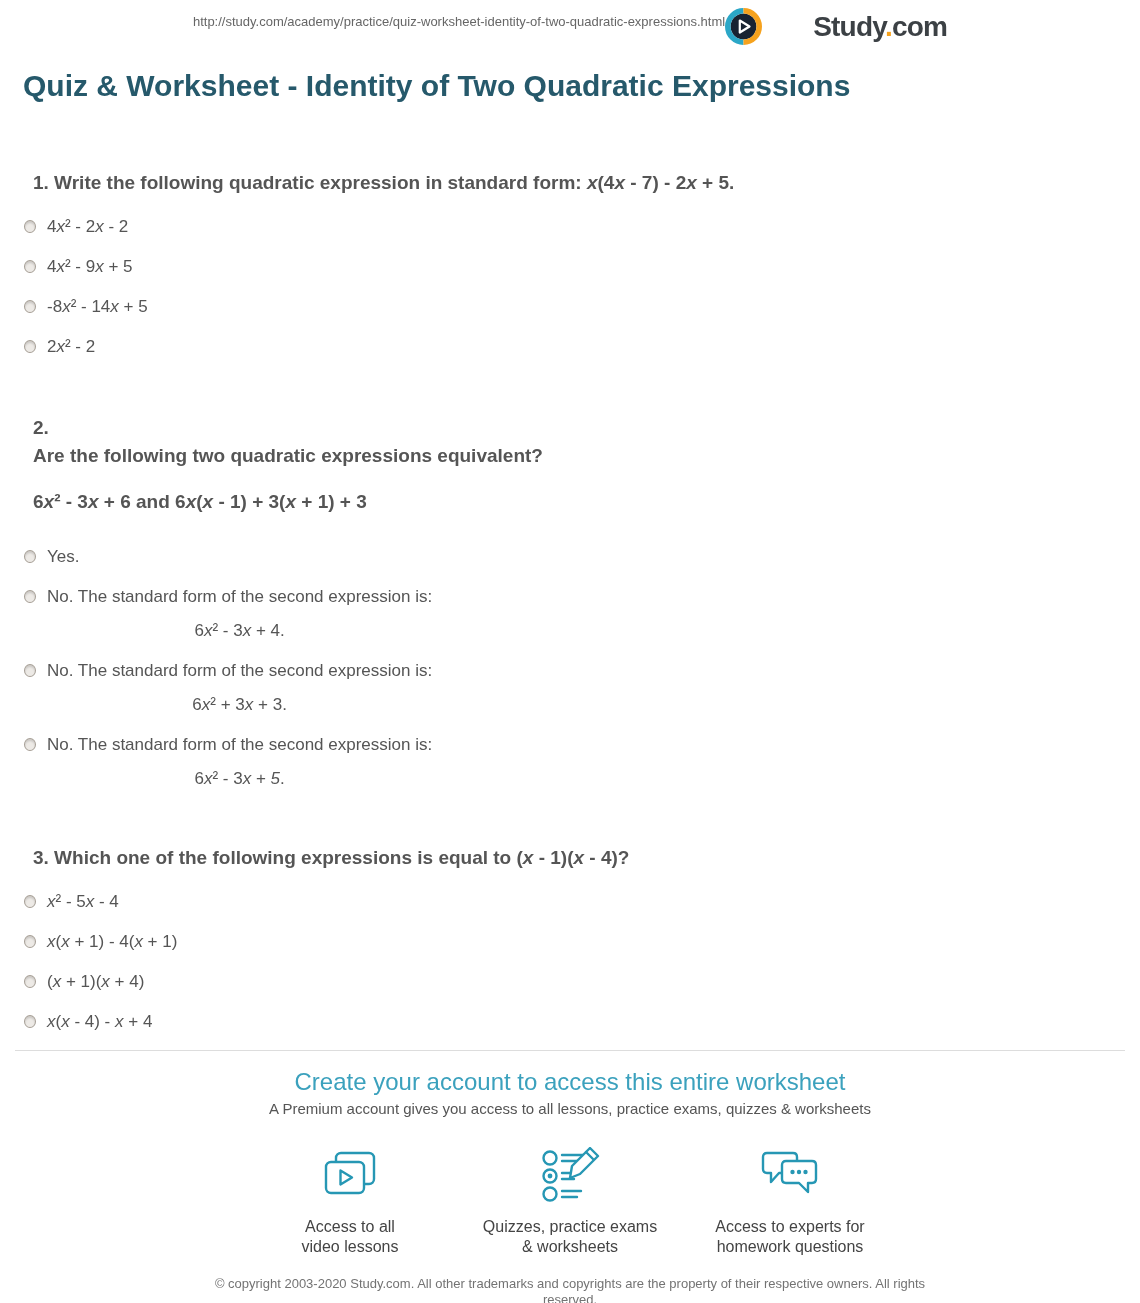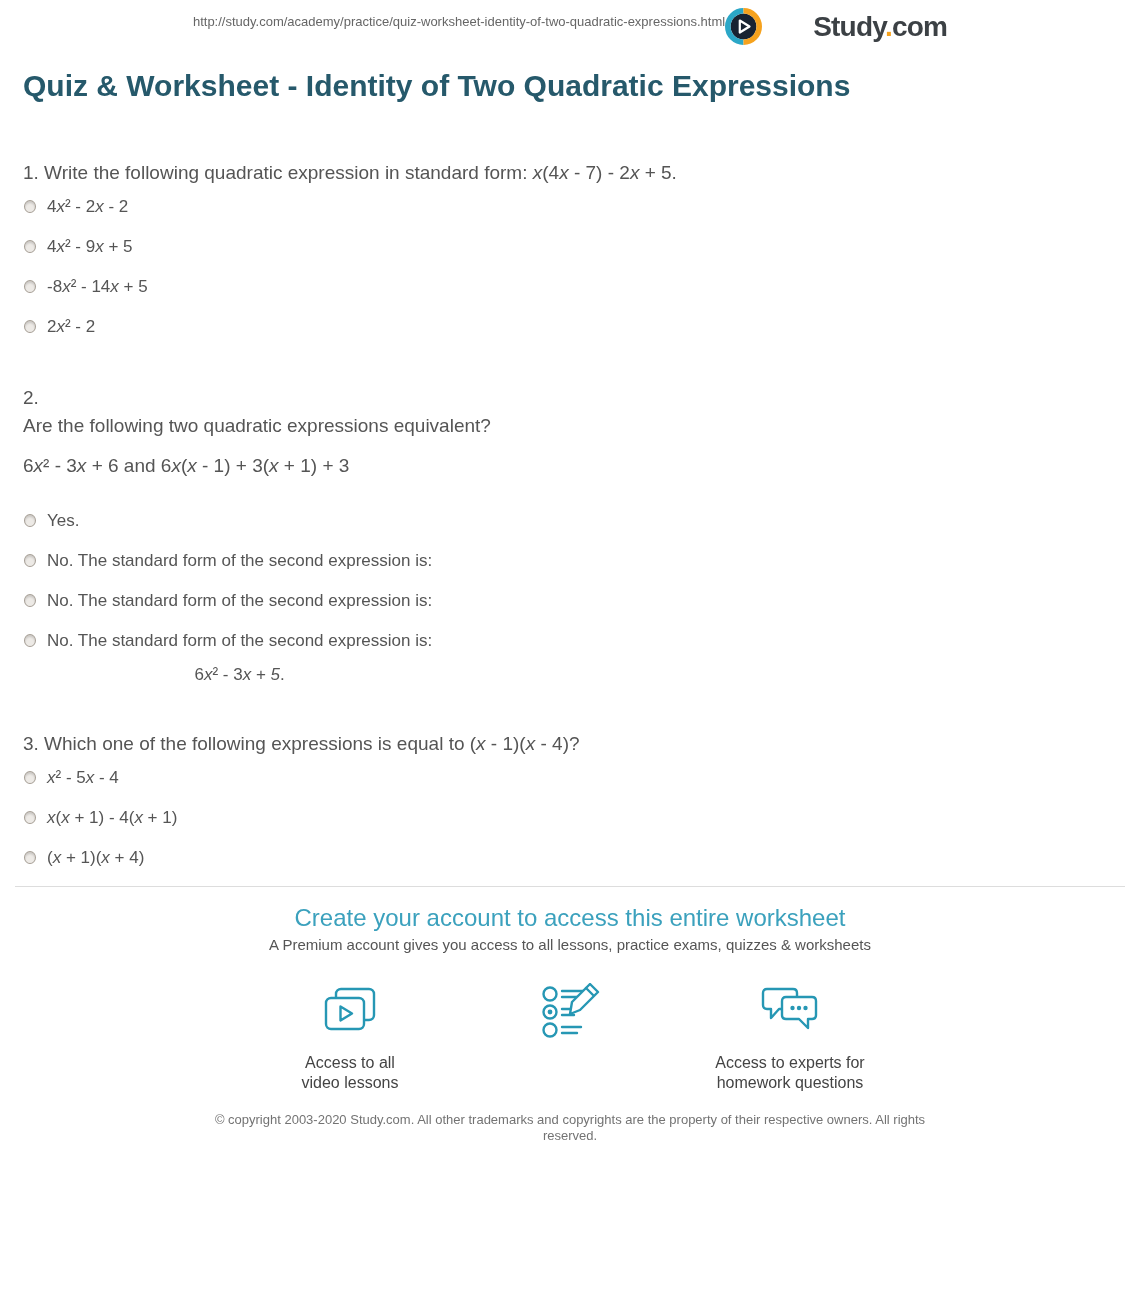--- a/index.html
+++ b/index.html
@@ -13,21 +13,21 @@
   .url { font-size:13px; color:#666; padding-top:6px; }
   .logo { display:flex; align-items:center; gap:7px; cursor:pointer; }
   .logo svg { display:block; }
   .logo-text { font-size:28px; font-weight:700; color:#3c4145; letter-spacing:-0.8px;margin-left:44px; }
   .logo-dot { color:#f6a21d; }
   
   h1.page-title { margin:24px 15px 0 23px; font-size:30px; line-height:34px; font-weight:700; color:#26596b; }
   
   .question { margin:0 15px; }
   .pt48 { padding-top:48px; } .pt21 { padding-top:21px; } .pt19 { padding-top:19px; }
-  .q-heading { font-size:19px; font-weight:400; color:#555; margin:8px; line-height:28px; }
+  .q-heading { font-size:19px; font-weight:700; color:#555; margin:18px; line-height:28px; }
   .q-math-para { margin-top:12px; }
   .options { margin-top:8px; padding-left:9px; }
   .mt29 { margin-top:29px; }
   .option { display:flex; align-items:center; gap:11px; margin-bottom:17px; min-height:23px; cursor:pointer; }
   .option.two-line { align-items:flex-start;text-align:center; }
   .option.two-line .radio { margin-top:5px; }
   .radio {
     width:12px; height:13px; flex:none; border-radius:50%;
     background:#edeae6; border:1px solid #a69f96;
     box-shadow: inset 0 2px 2px rgba(0,0,0,0.14);
@@ -93,26 +93,28 @@
   <div class="q-heading q-math-para math">6<i>x</i>² - 3<i>x</i> + 6 and 6<i>x</i>(<i>x</i> - 1) + 3(<i>x</i> + 1) + 3</div>
   <div class="options mt29">
     <label class="option">
       <span class="radio"></span>
       <span class="opt-text">Yes.</span>
     </label>
     <label class="option two-line">
       <span class="radio"></span>
       <span class="option-body">
         <div class="opt-text">No. The standard form of the second expression is:</div>
+        <div class="opt-text opt-math-sub">6<i>x</i>² - 3<i>x</i> + 4.</div>
       </span>
     </label>
     <label class="option two-line">
       <span class="radio"></span>
       <span class="option-body">
         <div class="opt-text">No. The standard form of the second expression is:</div>
+        <div class="opt-text opt-math-sub">6<i>x</i>² + 3<i>x</i> + 3.</div>
       </span>
     </label>
     <label class="option two-line">
       <span class="radio"></span>
       <span class="option-body">
         <div class="opt-text">No. The standard form of the second expression is:</div>
         <div class="opt-text opt-math-sub">6<i>x</i>² - 3<i>x</i> + <i>5</i>.</div>
       </span>
     </label>
   </div>
@@ -125,20 +127,24 @@
       <span class="radio"></span>
       <span class="opt-text"><i>x</i>² - 5<i>x</i> - 4</span>
     </label>
     <label class="option">
       <span class="radio"></span>
       <span class="opt-text"><i>x</i>(<i>x</i> + 1) - 4(<i>x</i> + 1)</span>
     </label>
     <label class="option">
       <span class="radio"></span>
       <span class="opt-text">(<i>x</i> + 1)(<i>x</i> + 4)</span>
+    </label>
+    <label class="option">
+      <span class="radio"></span>
+      <span class="opt-text"><i>x</i>(<i>x</i> - 4) - <i>x</i> + 4</span>
     </label>
   </div>
 </section>
 
 <div class="divider"></div>
 
 <div class="cta-title">Create your account to access this entire worksheet</div>
 <div class="cta-subtitle">A Premium account gives you access to all lessons, practice exams, quizzes &amp; worksheets</div>
 
 <div class="features">
@@ -165,20 +171,24 @@
         <line x1="23" y1="8" x2="46" y2="8"></line>
         <line x1="23" y1="14" x2="43" y2="14"></line>
         <line x1="23" y1="26" x2="37" y2="26"></line>
         <line x1="23" y1="32" x2="35" y2="32"></line>
         <line x1="23" y1="44" x2="42" y2="44"></line>
         <line x1="23" y1="50" x2="38" y2="50"></line>
         <path d="M51 1 L59 9 L41 27 L31 31 L33 19 Z" fill="#ffffff"></path>
         <line x1="47" y1="5" x2="54" y2="12"></line>
       </svg>
     </div>
+    <div class="feature-label">
+      <div>Quizzes, practice exams</div>
+      <div>&amp; worksheets</div>
+    </div>
   </div>
   <div class="feature">
     <div class="feature-icon">
       <svg viewBox="0 0 62 54" width="62" height="54" aria-hidden="true" fill="none" stroke="#2697b4" stroke-width="2.4" stroke-linecap="round" stroke-linejoin="round">
         <path d="M8 4 H34 Q38 4 38 8 V20 Q38 24 34 24 H20 L12 33 V24 H8 Q4 24 4 20 V8 Q4 4 8 4 Z"></path>
         <path d="M27 12 H53 Q57 12 57 16 V30 Q57 34 53 34 H49 V43 L40 34 H27 Q23 34 23 30 V16 Q23 12 27 12 Z" fill="#ffffff"></path>
         <circle cx="33.5" cy="23" r="2.2" fill="#2697b4" stroke="none"></circle>
         <circle cx="40" cy="23" r="2.2" fill="#2697b4" stroke="none"></circle>
         <circle cx="46.5" cy="23" r="2.2" fill="#2697b4" stroke="none"></circle>
       </svg>

